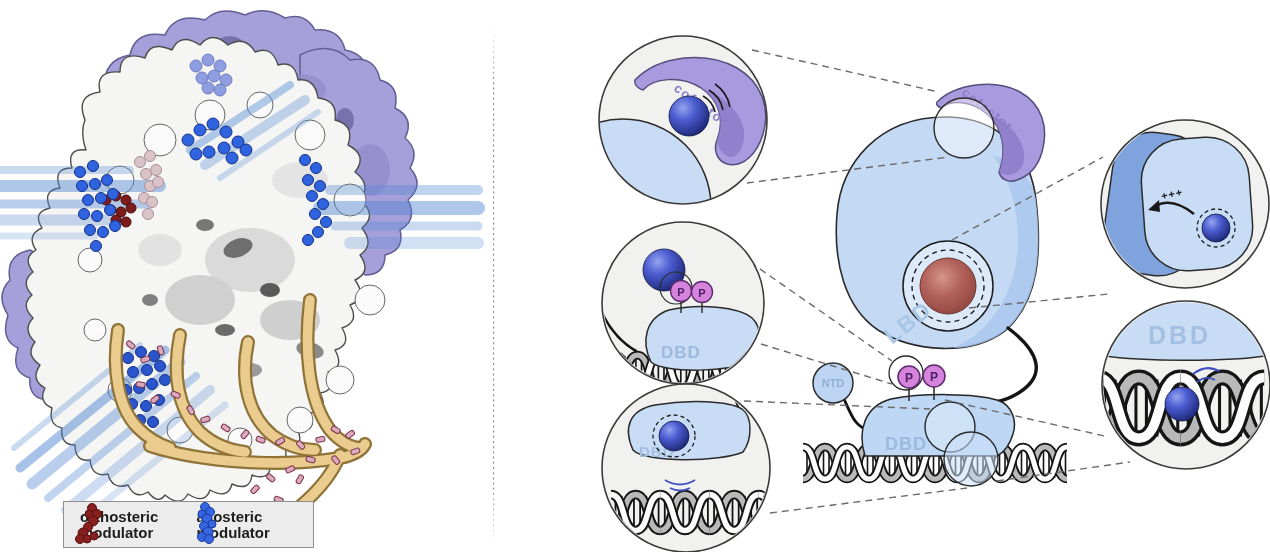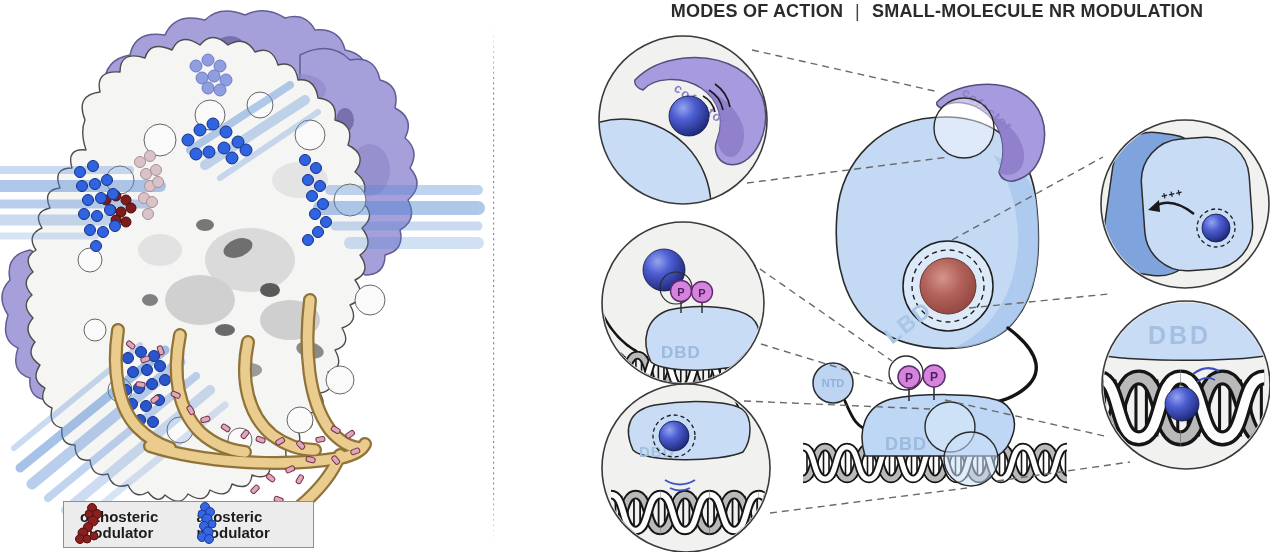--- a/index.html
+++ b/index.html
@@ -261,23 +261,20 @@
             <circle cx="18" cy="37" r="4.5"></circle>
         </g>
       </svg>
       <div class="leg-label">
         <div>allosteric</div>
         <div>modulator</div>
       </div>
     </div>
   </div>
 
-  <div class="fig-title">
-    <span>MODES OF ACTION</span><span class="sep">|</span><span>SMALL-MOLECULE NR MODULATION</span>
-  </div>
 
   <svg width="777" height="552" viewBox="0 0 777 552" style="left:493px" font-family="Liberation Sans, sans-serif">
     <defs>
       <radialGradient id="gNavy" cx="35%" cy="30%" r="75%">
         <stop offset="0%" stop-color="#95a4ee"></stop>
           <stop offset="40%" stop-color="#4d5ed2"></stop>
           <stop offset="100%" stop-color="#1c2776"></stop>
       </radialGradient>
       <radialGradient id="gRed" cx="40%" cy="35%" r="75%">
         <stop offset="0%" stop-color="#d4958b"></stop>

